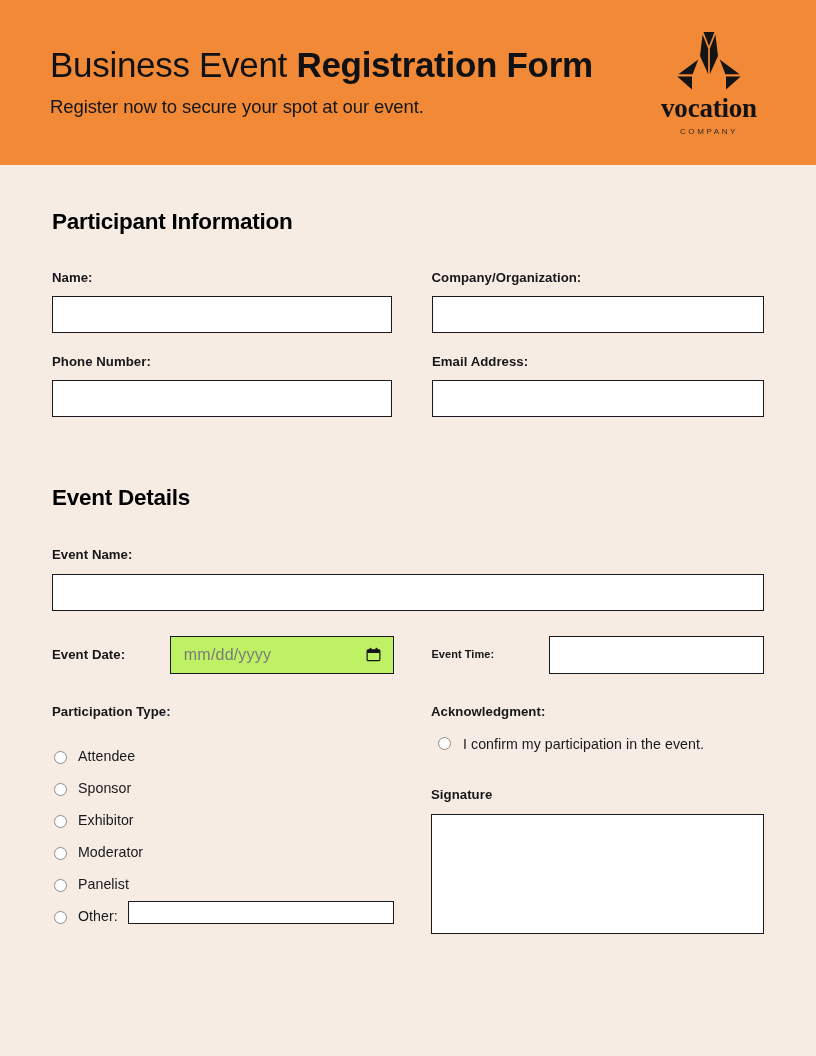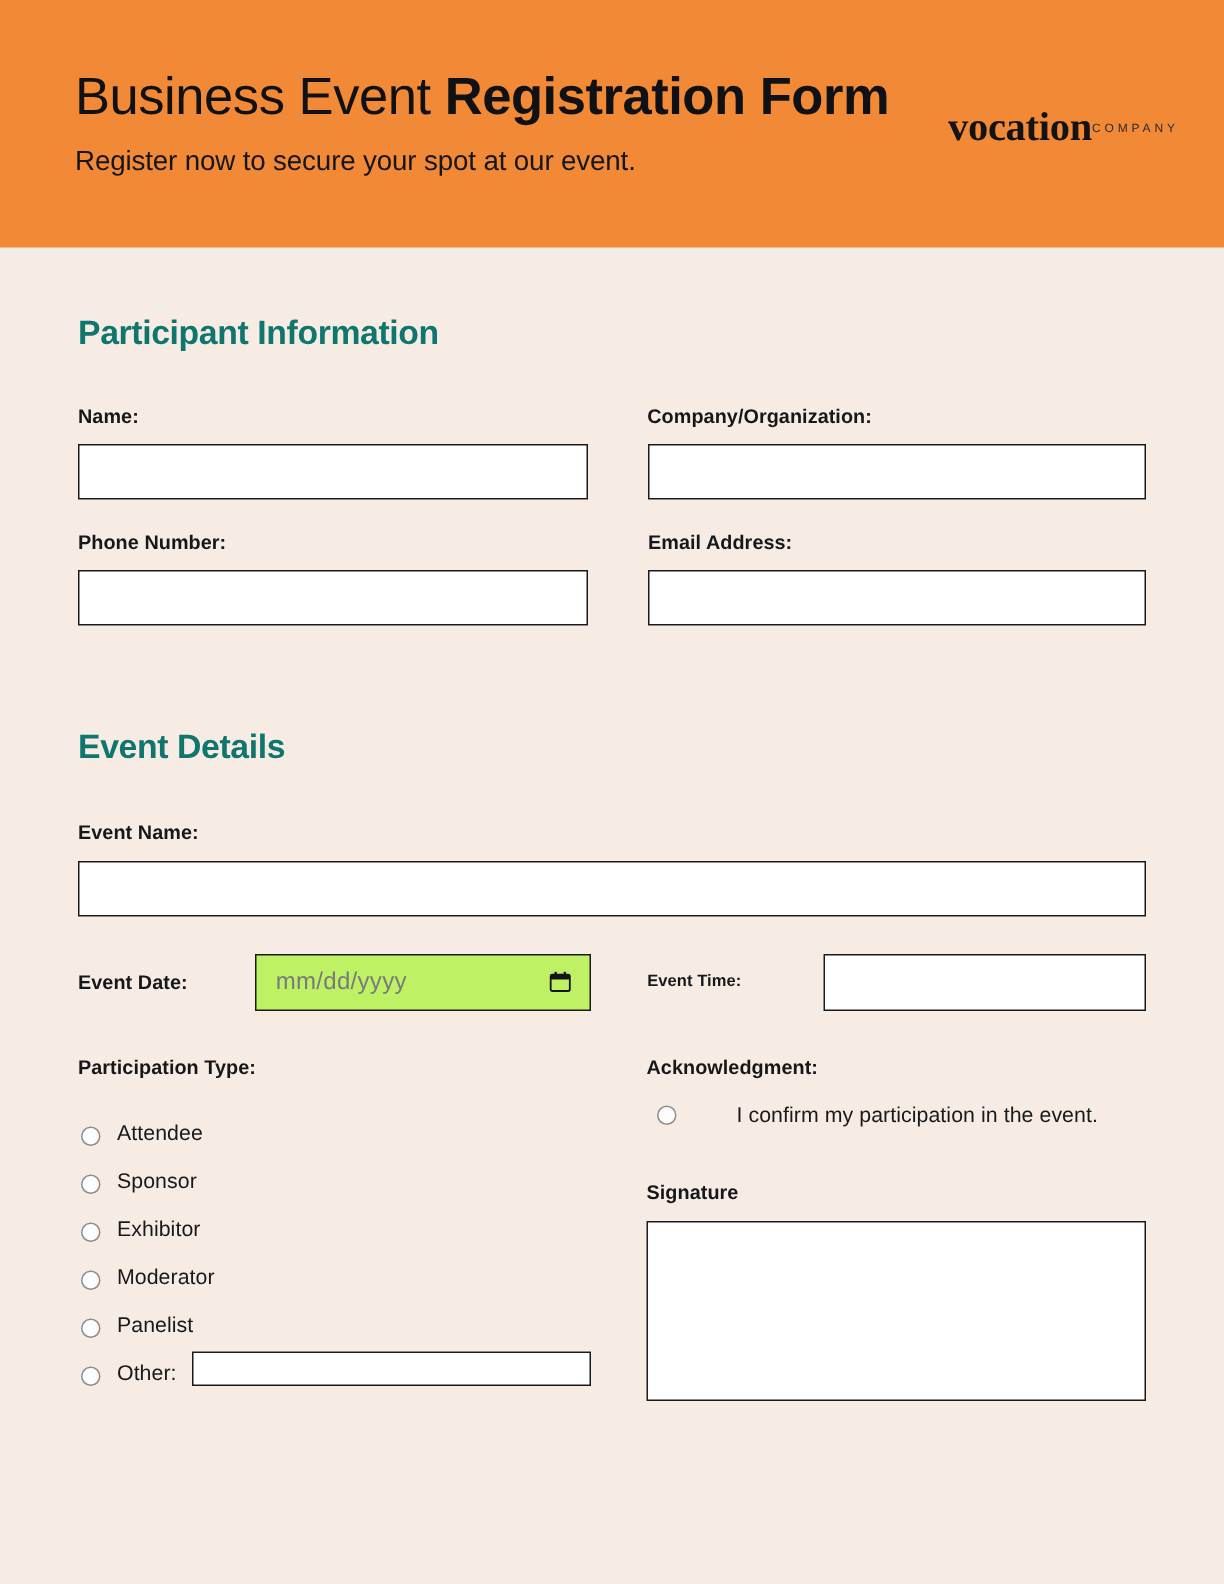--- a/index.html
+++ b/index.html
@@ -46,21 +46,21 @@
     color: #151619;
     margin: 0;
     letter-spacing: -0.1px;
   }
 
   
   .logo {
     width: 120px;
     margin-right: 47px;
     display: flex;
-    flex-direction: row;
+    flex-direction: column;
     align-items: center;
     justify-content: center;
   }
   .logo-mark { display: block; }
   .logo-word {
     font-family: "Liberation Serif", serif;
     font-weight: 700;
     font-size: 27px;
     line-height: 1;
     color: #131314;
@@ -77,21 +77,21 @@
 
   
   .content {
     padding: 0 52px;
     position: relative;
   }
   .section-title {
     font-size: 22.5px;
     font-weight: 700;
     letter-spacing: -0.25px;
-    color: #0f766e;
+    color: #000000;
     margin: 0;
   }
   .sec-participant { padding-top: 44px; }
   .sec-event { padding-top: 68px; }
 
   .label {
     font-size: 13.2px;
     font-weight: 700;
     color: #16171a;
     letter-spacing: 0.05px;
@@ -202,21 +202,20 @@
     font-family: "Liberation Sans", sans-serif;
     font-size: 13px;
     outline: none;
   }
 
   .ack-row {
     display: flex;
     align-items: center;
     margin-top: 18px;
     cursor: pointer;
-    gap: 28px;
   }
   .ack-row .radio-dot { margin-left: 7px; margin-right: 12px; }
   .signature-label { margin-top: 36px; }
   .signature-box {
     margin-top: 13px;
     width: 333px;
     height: 120px;
     background: #ffffff;
     border: 1.6px solid #1a1a1c;
   }

